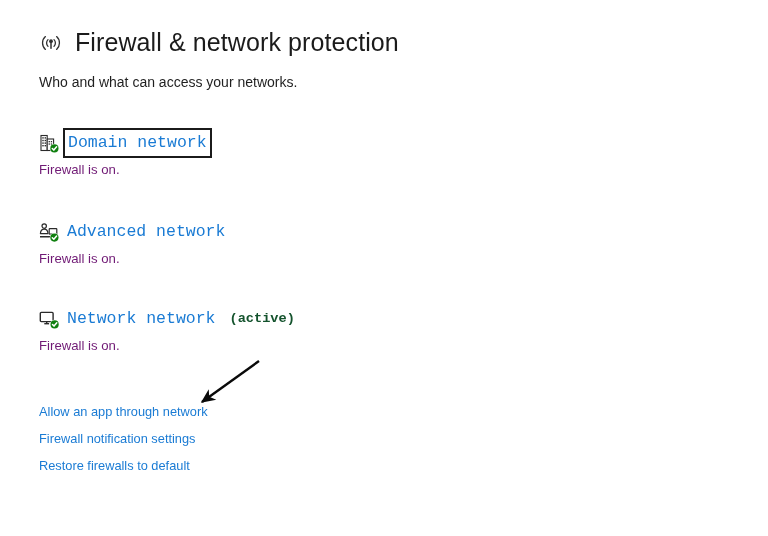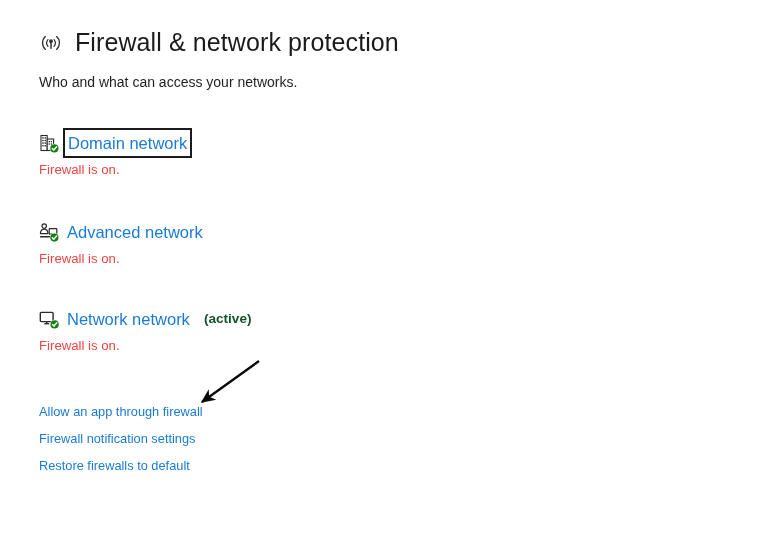--- a/index.html
+++ b/index.html
@@ -70,20 +70,21 @@
   .net-icon {
     width: 22px;
     height: 22px;
     flex: 0 0 auto;
     display: block;
   }
   .net-link-wrap {
     margin-left: 7px;
     display: inline-flex;
     align-items: center;
+    font-family: Liberation Mono, monospace;
   }
   .net-link {
     font-size: 16.5px;
     font-weight: 400;
     color: #1a7bd4;
     text-decoration: none;
     white-space: nowrap;
     cursor: pointer;
     line-height: 1.35;
   }
@@ -97,21 +98,21 @@
     font-size: 13.6px;
     font-weight: 700;
     color: #14532d;
     white-space: nowrap;
   }
   .net-status {
     margin-top: 6px;
     margin-left: 1px;
     font-size: 13.2px;
     font-weight: 400;
-    color: #ef4444;
+    color: #701a75;
     white-space: nowrap;
   }
 
   
   .link-list {
     position: absolute;
     left: 31px;
     top: 405px;
   }
   .list-link {
@@ -234,18 +235,18 @@
   <svg class="annot-arrow" viewBox="0 0 90 62" aria-hidden="true">
     <defs>
       <marker id="arrowHead" markerWidth="7" markerHeight="7" refX="5.6" refY="3.1" orient="auto">
         <path d="M6.2,3.1 L0.2,0.4 L1.9,3.1 L0.2,5.8 Z" fill="#0a0a0a"></path>
       </marker>
     </defs>
     <line x1="73" y1="9" x2="16" y2="50" stroke="#0a0a0a" stroke-width="2.4" stroke-linecap="butt" marker-end="url(#arrowHead)"></line>
   </svg>
 
   <div class="link-list">
-    <a class="list-link" href="#">Allow an app through firewall</a>
+    <a class="list-link" href="#">Allow an app through network</a>
     <a class="list-link" href="#">Firewall notification settings</a>
     <a class="list-link" href="#">Restore firewalls to default</a>
   </div>
 
 </div>
 
 </body></html>

